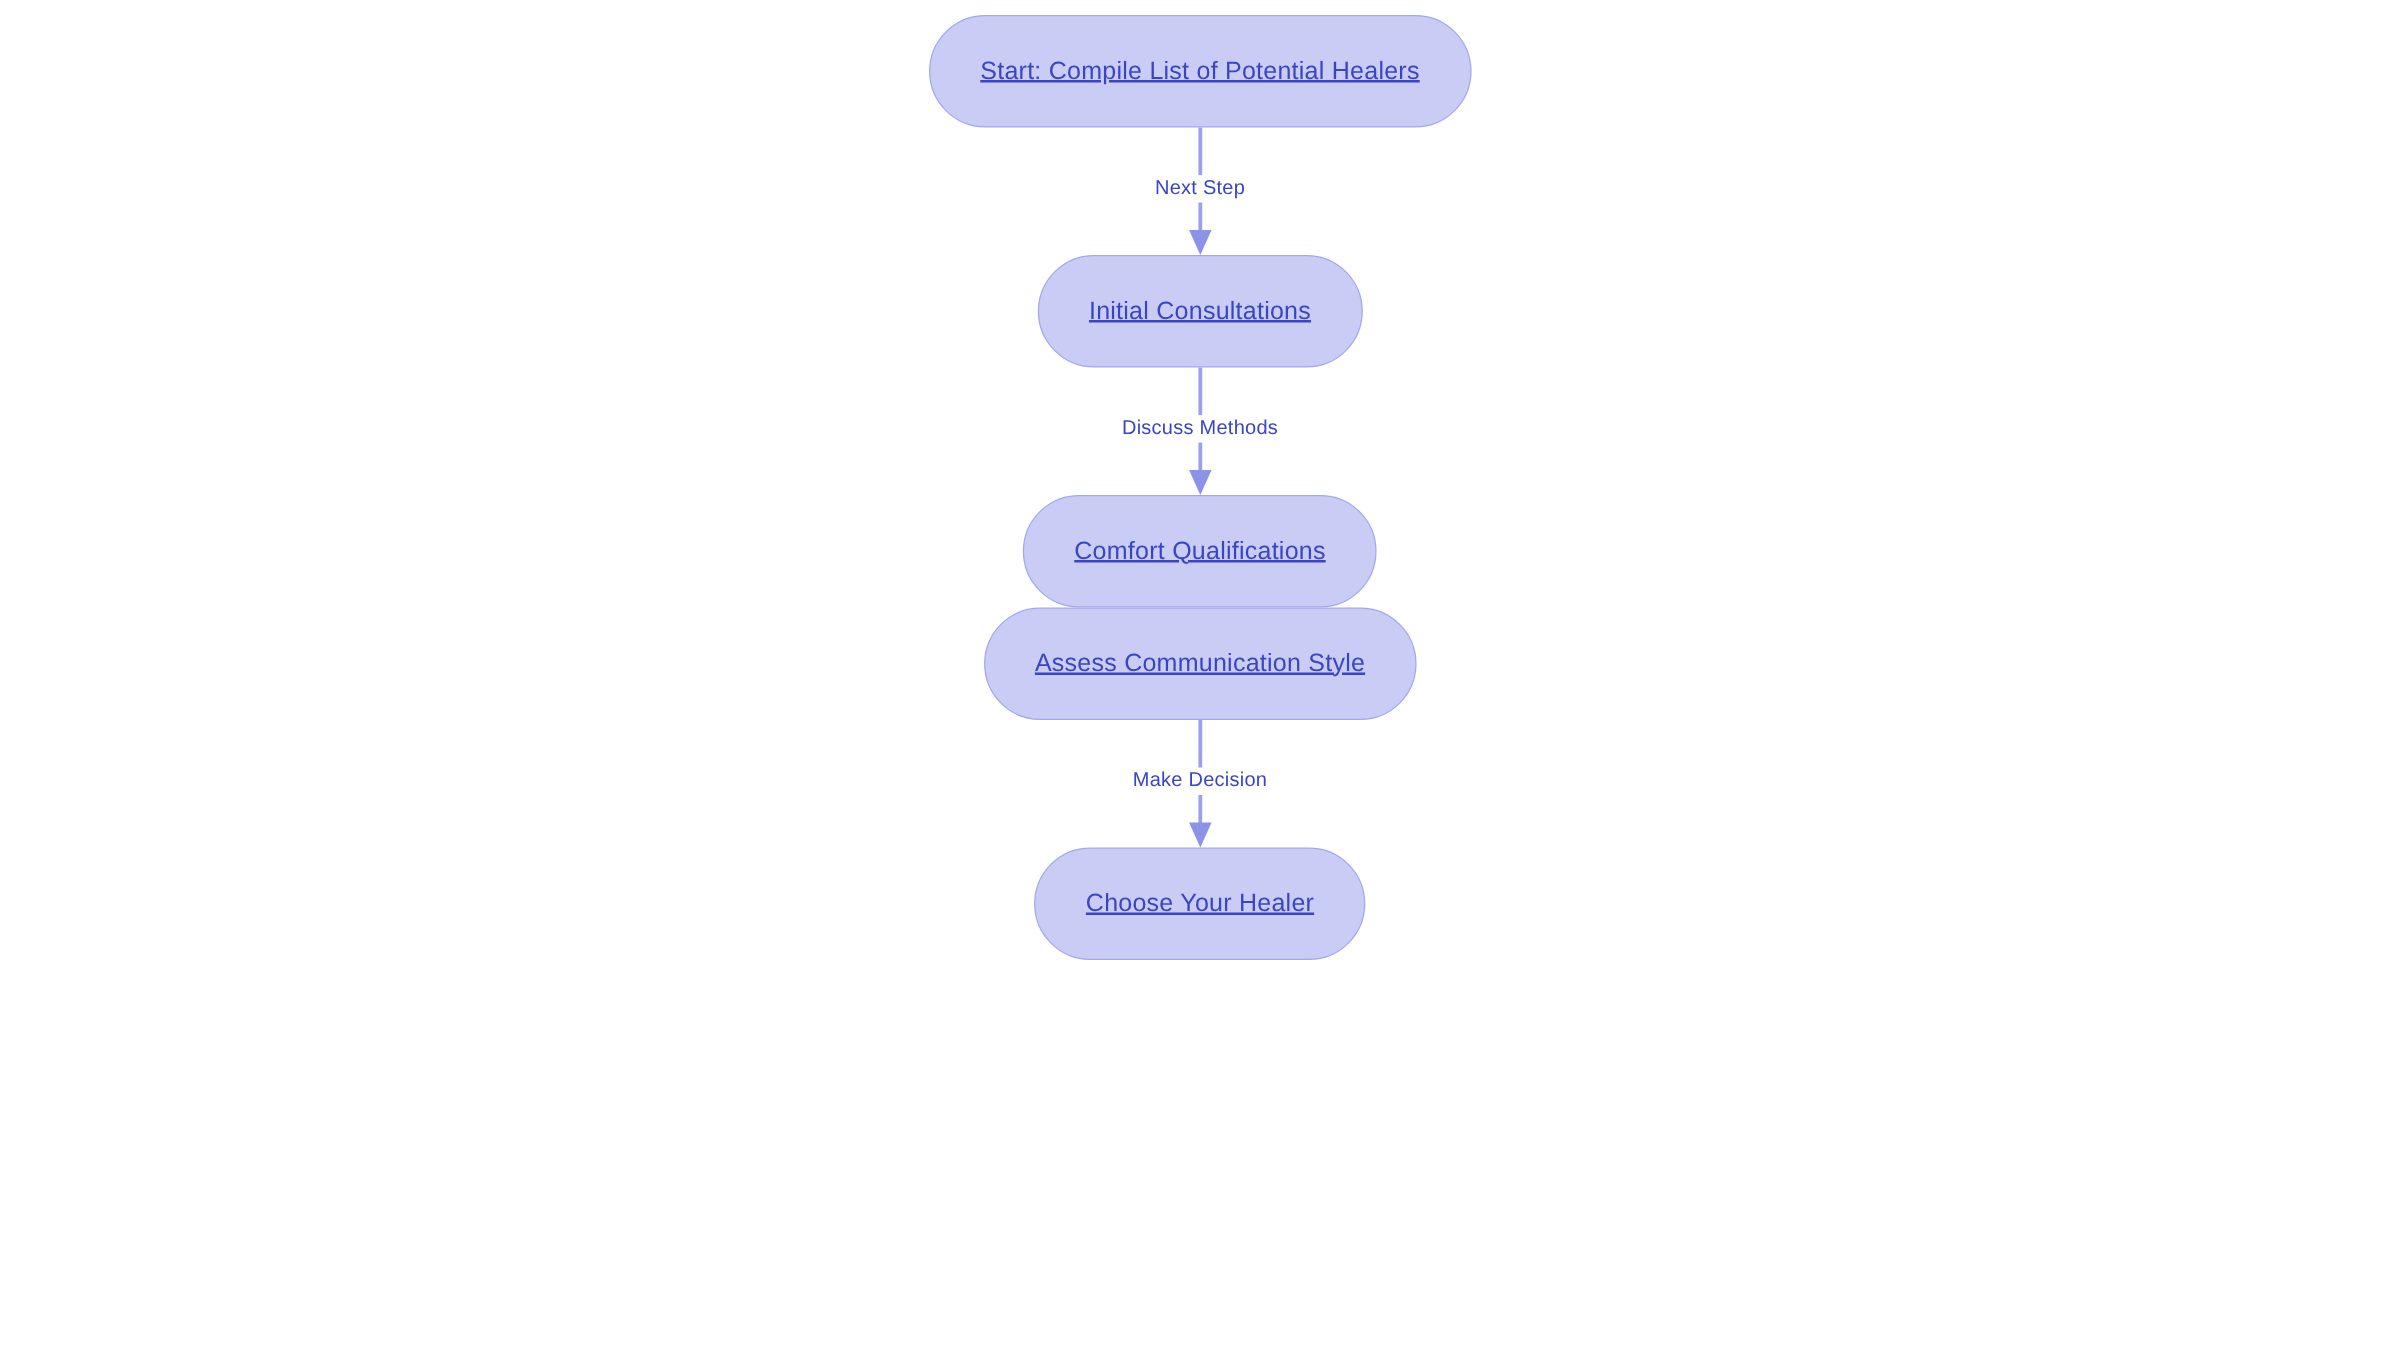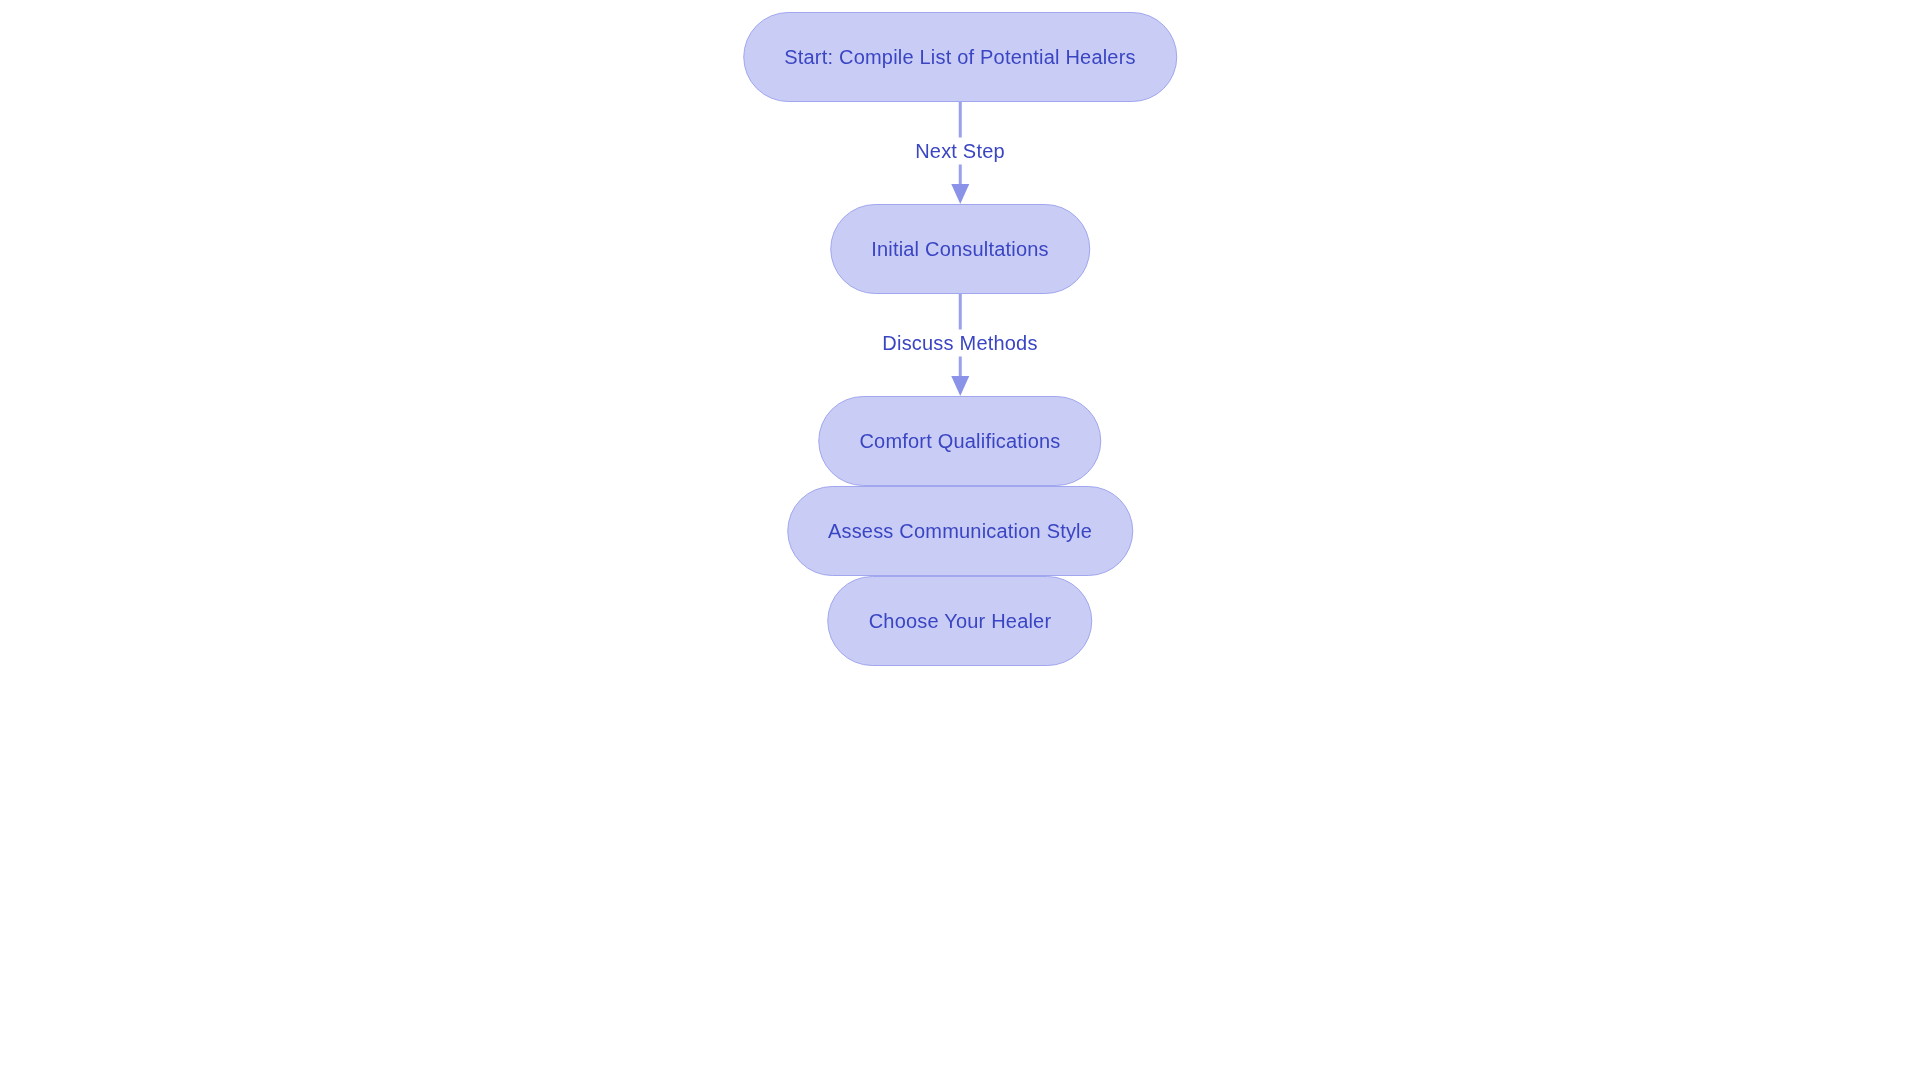--- a/index.html
+++ b/index.html
@@ -31,20 +31,21 @@
     display:flex;
     align-items:center;
     justify-content:center;
     white-space:nowrap;
     background:var(--node-fill);
     border:1.5px solid var(--node-border);
     border-radius:46px;
     color:var(--text);
     font-size:20px;
     letter-spacing:0.2px;
+    text-decoration:underline;
   }
 
   .connector{
     position:relative;
     height:102px;
     width:420px;
     flex:0 0 auto;
   }
   .connector .edge-line{
     position:absolute;
@@ -66,21 +67,21 @@
     border-top:20px solid var(--arrow-head);
   }
   .connector .edge-label{
     position:absolute;
     left:50%;
     top:48%;
     transform:translate(-50%,-50%);
     background:var(--background);
     padding:2px 8px;
     color:var(--text);
-    font-size:20px;
+    font-size:16px;
     white-space:nowrap;
     letter-spacing:0.2px;
     z-index:2;
   }
 </style>
 </head>
 <body>
 
 <div class="flow-column">
 
@@ -108,18 +109,23 @@
     <span>Comfort Qualifications</span>
   </div>
 
 
   <div class="flow-node">
     <span>Assess Communication Style</span>
   </div>
 
 
 
+  <div class="connector">
+    <div class="edge-line"></div>
+    <div class="edge-label">Make Decision</div>
+    <div class="arrowhead"></div>
+  </div>
 
   <div class="flow-node">
     <span>Choose Your Healer</span>
   </div>
 
 </div>
 
 </body></html>

